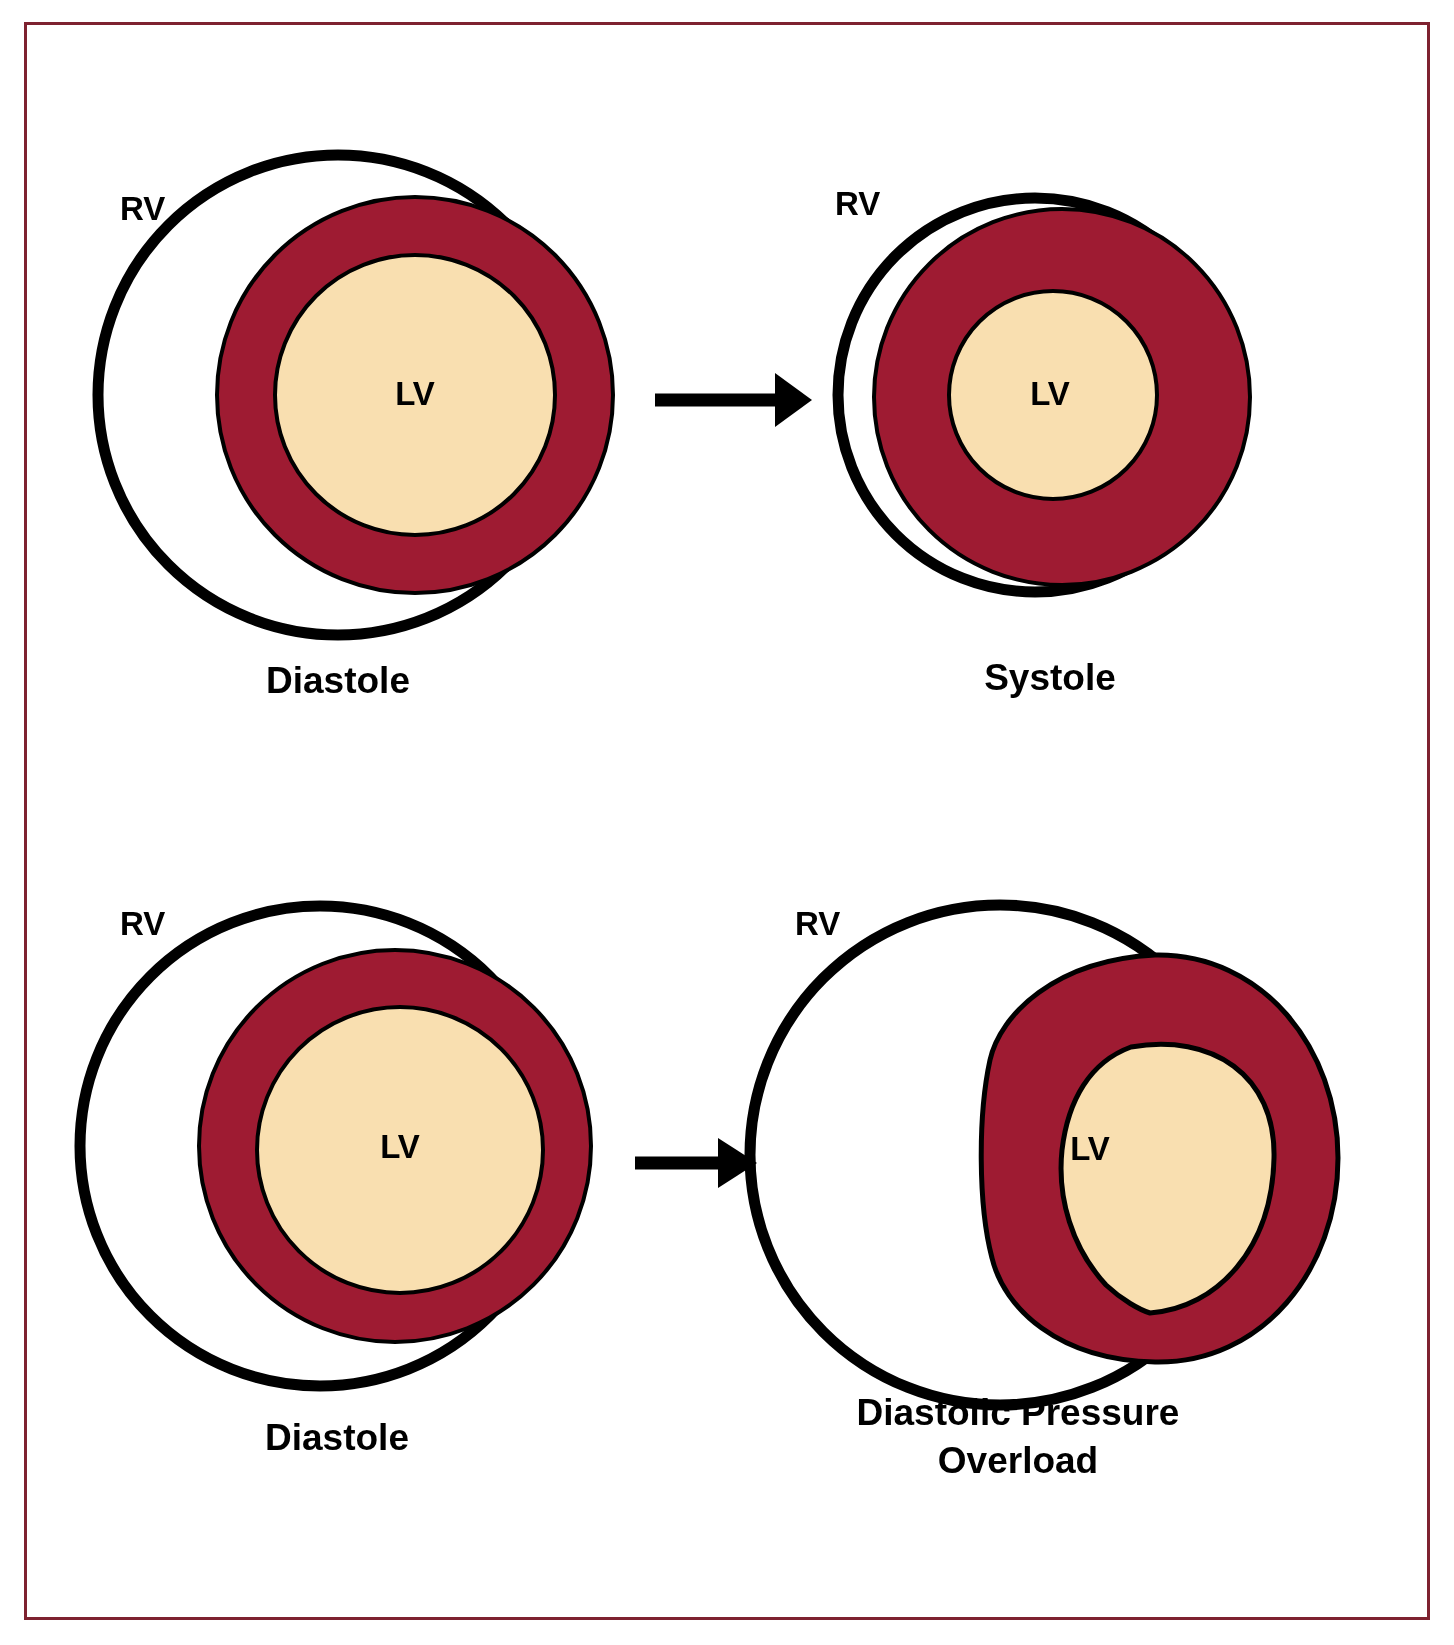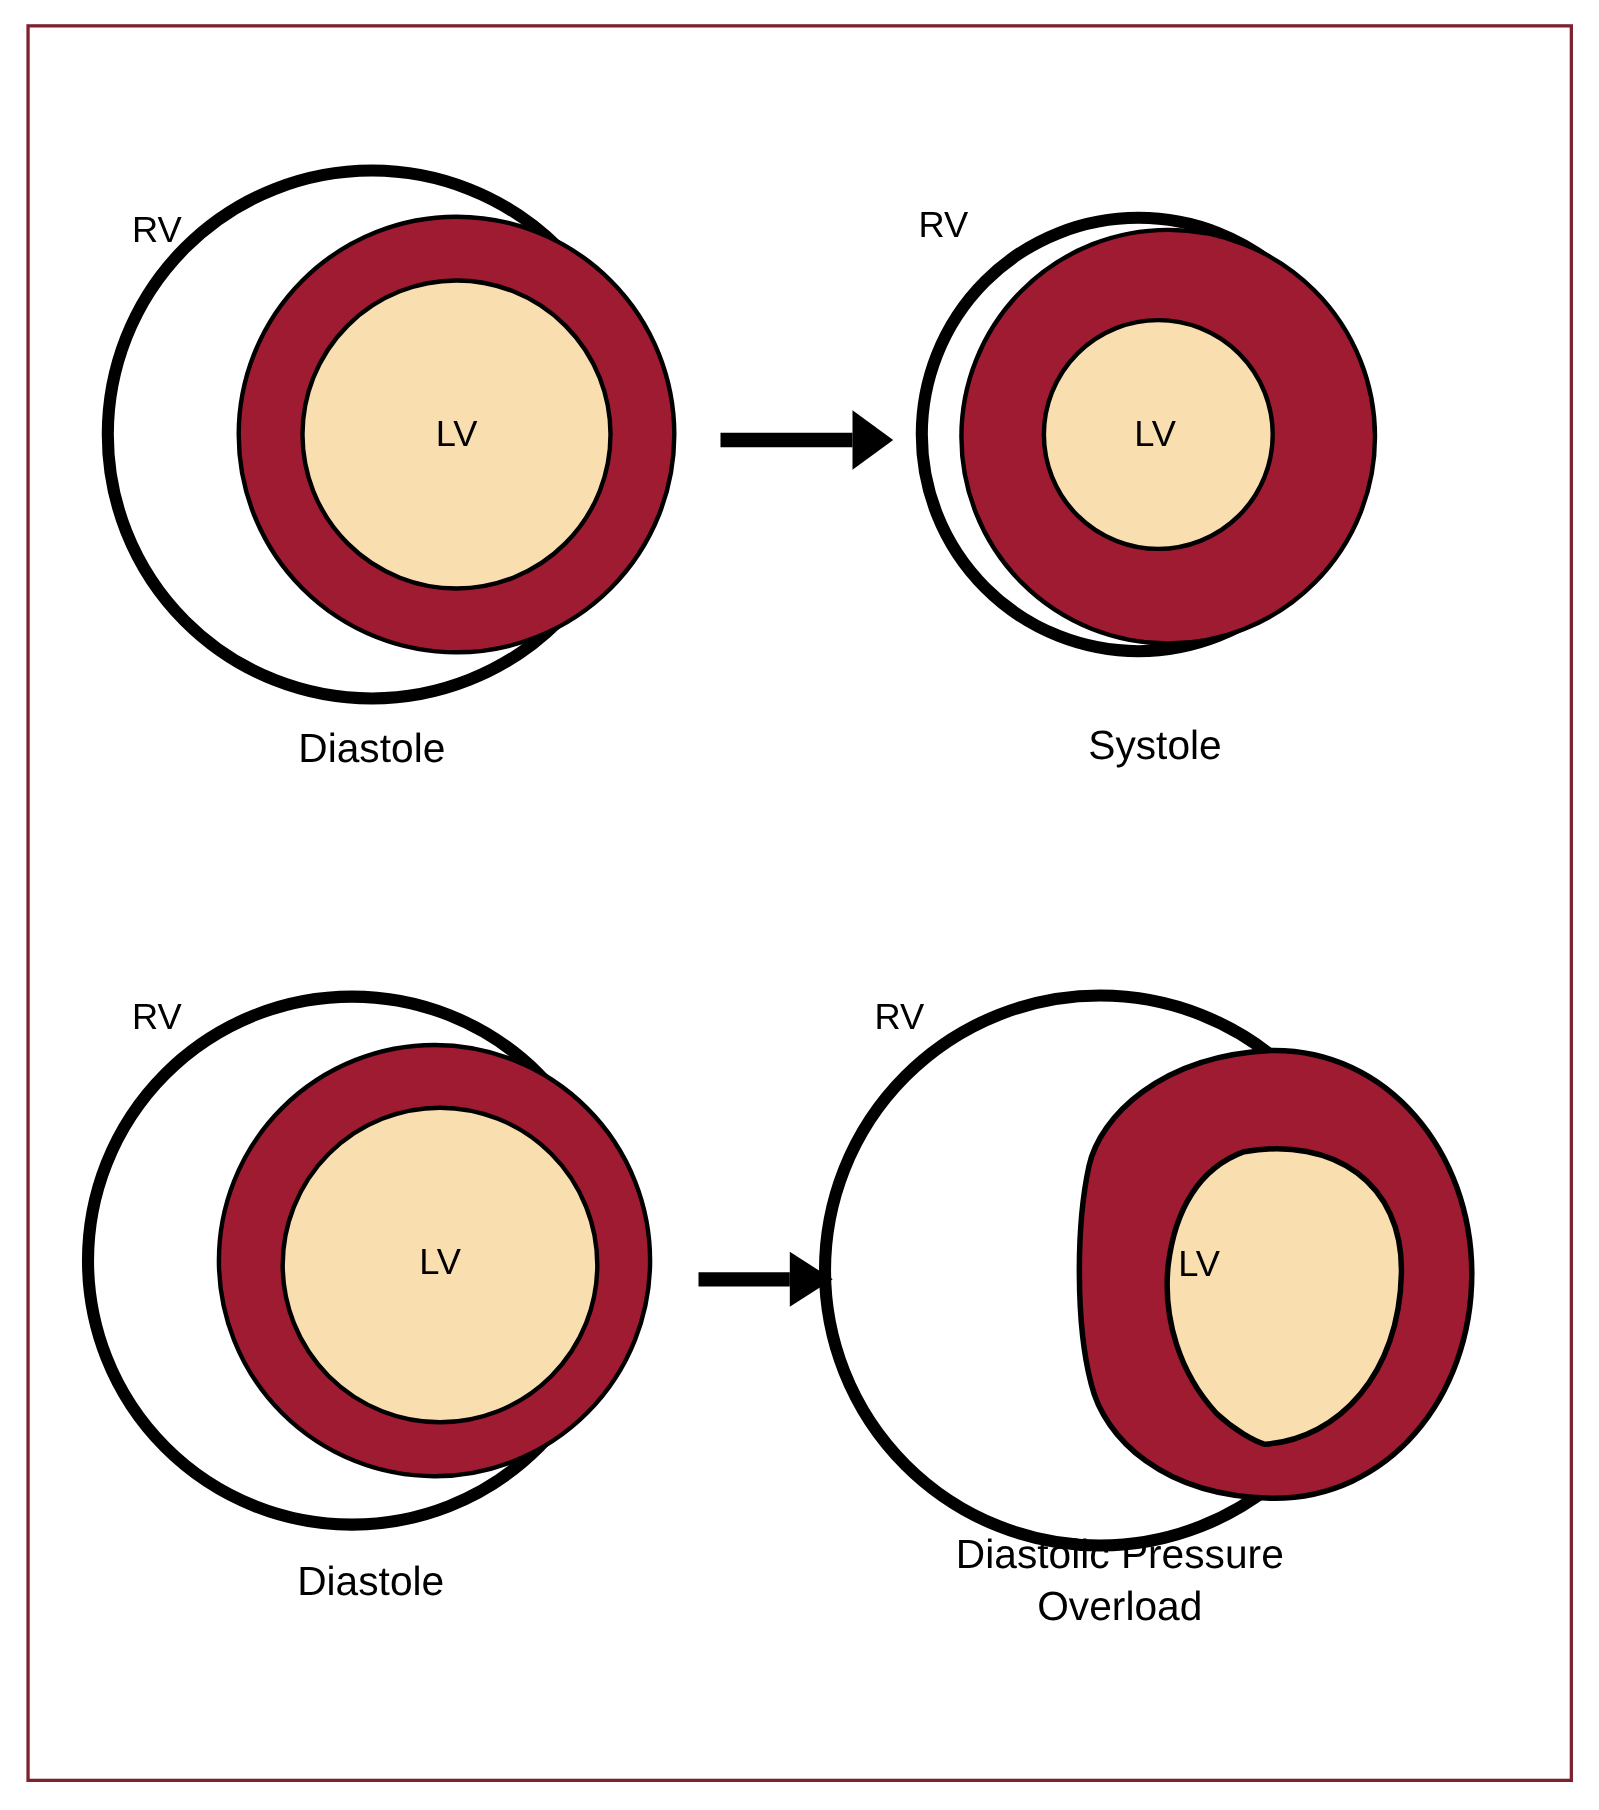--- a/index.html
+++ b/index.html
@@ -9,20 +9,21 @@
   }
   body {
     font-family: "Liberation Sans", sans-serif;
   }
   #figure-root {
     position: relative;
     width: 1454px;
     height: 1645px;
     background: #ffffff;
     box-sizing: border-box;
+    font-weight: bold;
   }
   #figure-frame {
     position: absolute;
     left: 24px;
     top: 22px;
     width: 1406px;
     height: 1598px;
     border: 3px solid #7E2230;
     box-sizing: border-box;
     background: #ffffff;

